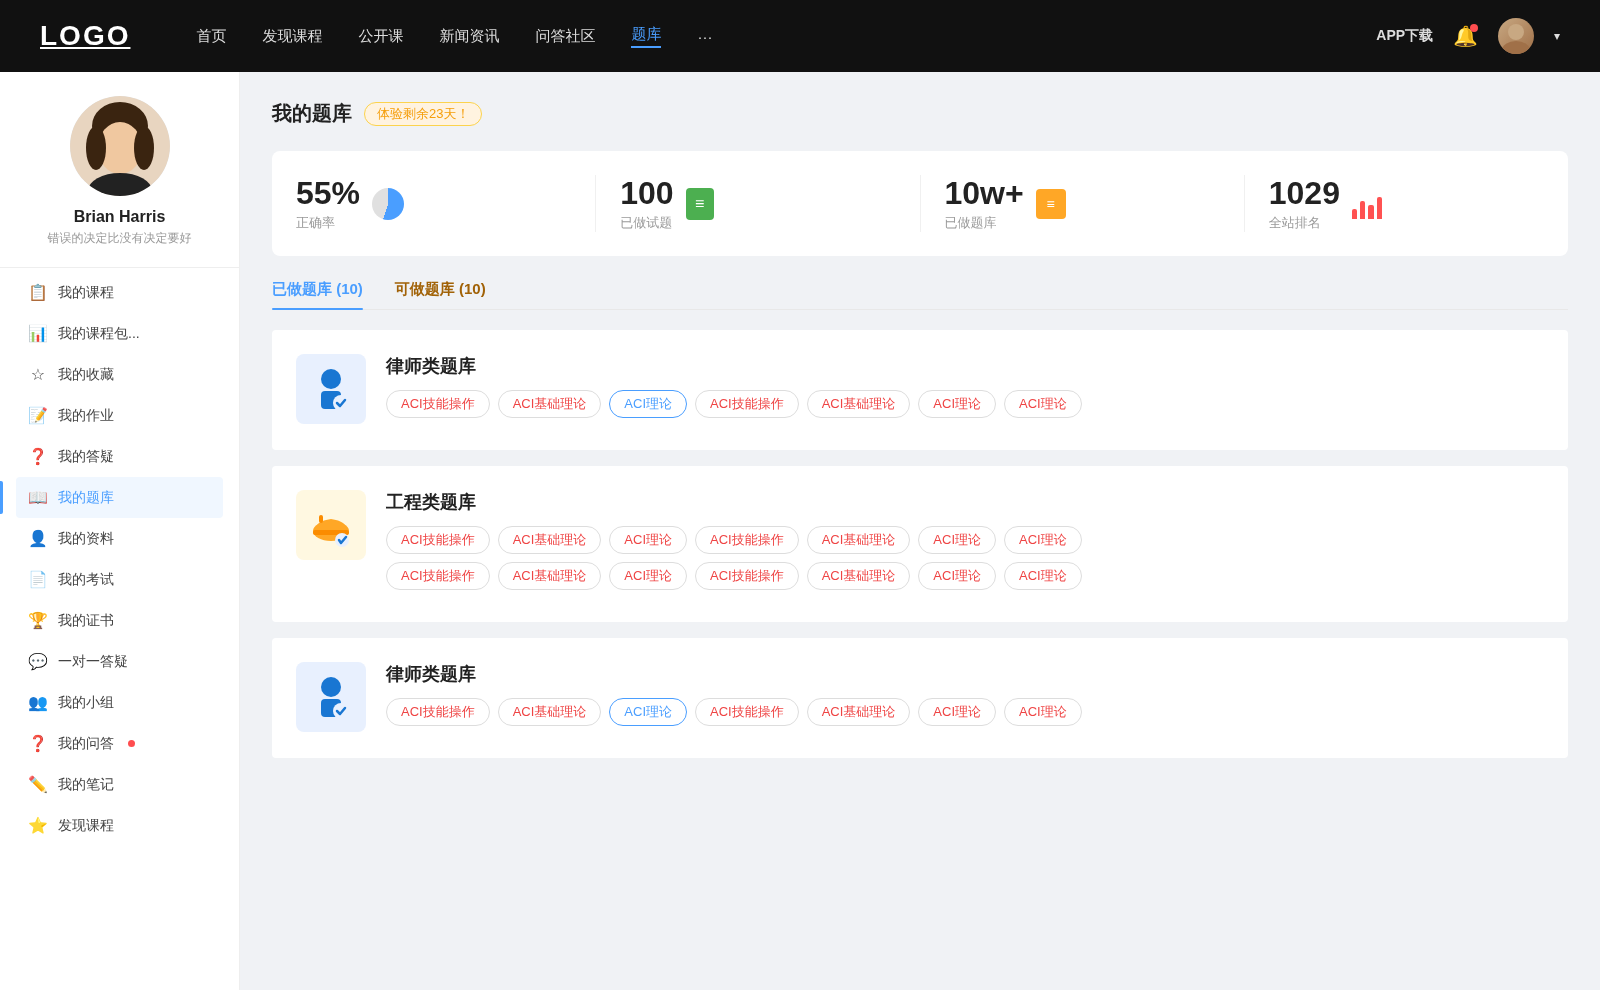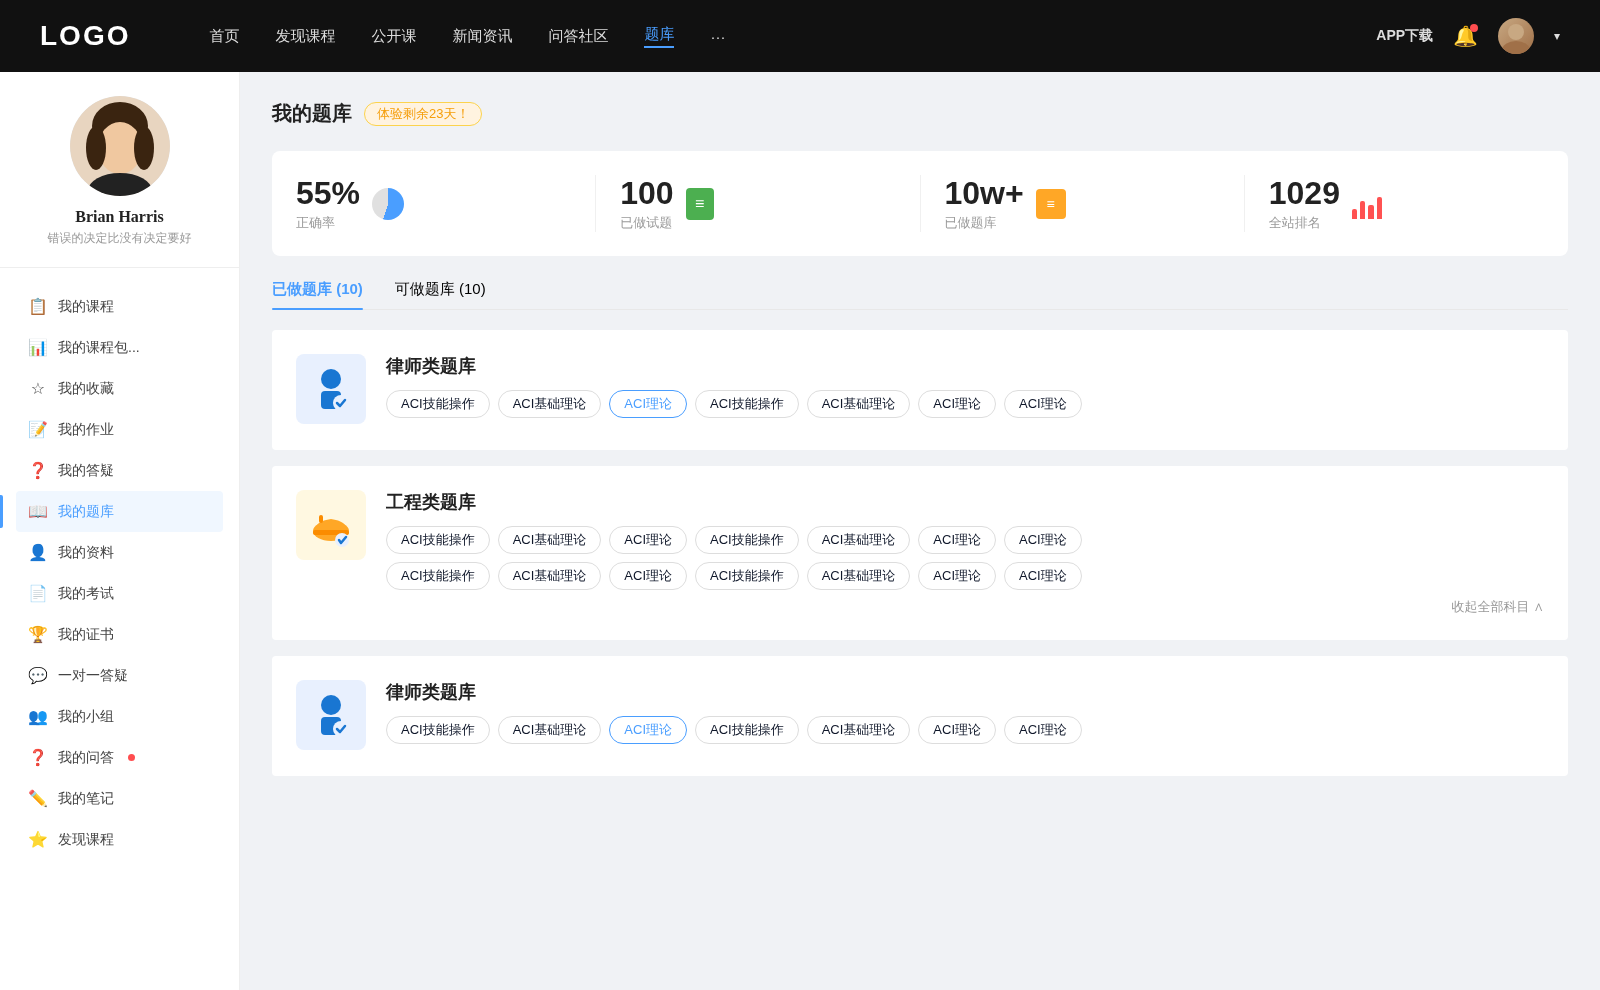--- a/index.html
+++ b/index.html
@@ -12,22 +12,23 @@
       display: flex;
       align-items: center;
       padding: 0 40px;
       color: #fff;
       gap: 36px;
     }
     .navbar .logo {
       font-size: 28px;
       font-weight: 900;
       letter-spacing: 2px;
-      margin-right: 43px;
+      margin-right: 30px;
       color: #fff;
+      text-decoration: underline;
     }
     .nav-link {
       color: #ddd;
       font-size: 15px;
       cursor: pointer;
       white-space: nowrap;
     }
     .nav-link.active { color: #4a9eff; border-bottom: 2px solid #4a9eff; padding-bottom: 2px; }
     .nav-spacer { flex: 1; }
     .nav-right { display: flex; align-items: center; gap: 20px; }
@@ -52,22 +53,21 @@
       padding: 24px 0;
       flex-shrink: 0;
       border-right: 1px solid #eee;
     }
     .sidebar-profile {
       display: flex;
       flex-direction: column;
       align-items: center;
       padding-bottom: 20px;
       border-bottom: 1px solid #eee;
-      margin-bottom: 18px;
-      font-family: Liberation Serif, serif;
+      margin-bottom: 4px;
     }
     .avatar-circle {
       width: 100px; height: 100px; border-radius: 50%;
       background: #e0e0e0; overflow: hidden;
       display: flex; align-items: center; justify-content: center;
       margin-bottom: 12px;
     }
     .avatar-circle svg { width: 100%; height: 100%; }
     .profile-name { font-size: 16px; font-weight: 600; color: #222; margin-bottom: 4px; }
     .profile-motto { font-size: 12px; color: #999; }
@@ -148,24 +148,25 @@
 
     
     .tabs {
       display: flex;
       gap: 32px;
       margin-bottom: 20px;
       border-bottom: 1px solid #e8e8e8;
     }
     .tab {
       font-size: 15px;
-      color: #000000;
+      color: #a16207;
       padding-bottom: 10px;
       cursor: pointer;
       position: relative;
+      font-weight: bold;
     }
     .tab.active {
       color: #4a9eff;
       font-weight: 600;
     }
     .tab.active::after {
       content: '';
       position: absolute;
       bottom: -1px;
       left: 0; right: 0;
@@ -200,21 +201,21 @@
       display: flex;
       flex-wrap: wrap;
       gap: 8px;
       margin-bottom: 8px;
     }
     .tag {
       padding: 4px 14px;
       border: 1px solid #ddd;
       border-radius: 20px;
       font-size: 13px;
-      color: #0f172a;
+      color: #ef4444;
       cursor: pointer;
       background: #fff;
     }
     .tag.active-tag {
       border-color: #4a9eff;
       color: #4a9eff;
       background: #fff;
     }
     .expand-link {
       text-align: right;
@@ -477,21 +478,20 @@
           </div>
           <div class="tags-row">
             <span class="tag">ACI技能操作</span>
             <span class="tag">ACI基础理论</span>
             <span class="tag">ACI理论</span>
             <span class="tag">ACI技能操作</span>
             <span class="tag">ACI基础理论</span>
             <span class="tag">ACI理论</span>
             <span class="tag">ACI理论</span>
           </div>
-          <div class="collapse-link">收起全部科目 ∧</div>
         </div>
       </div>
     </div>
 
     <div class="qbank-card">
       <div class="qbank-header">
         <div class="qbank-icon-wrap">
           <svg viewBox="0 0 48 48" xmlns="http://www.w3.org/2000/svg">
             <circle cx="24" cy="14" r="10" fill="#1976d2"></circle>
             <rect x="14" y="26" width="20" height="18" rx="4" fill="#1976d2"></rect>

